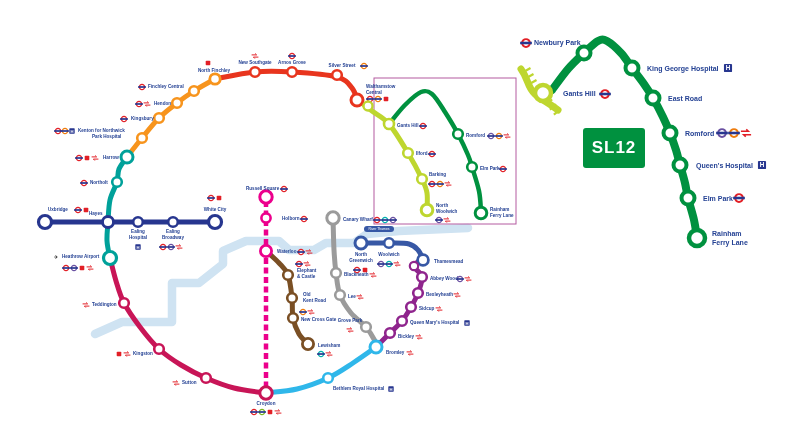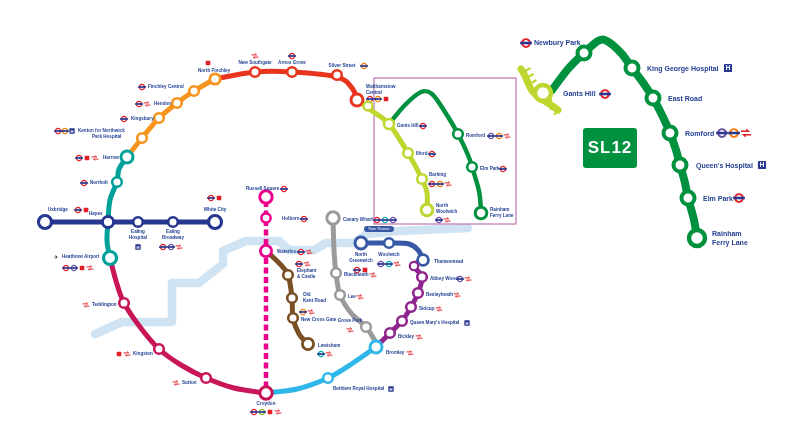--- a/index.html
+++ b/index.html
@@ -592,14 +592,14 @@
           <circle r="2.6" fill="#fff" stroke="#e21f26" stroke-width="1.3"></circle>
           <rect x="-3.9" y="-0.85" width="7.8" height="1.7" fill="#27368f"></rect>
         </g>
       </g>
       <g>
         <circle cx="697" cy="238" r="8" fill="#fff" stroke="#00913f" stroke-width="4.5"></circle>
         <text x="712" y="236" font-size="7" font-weight="bold" fill="#254294" text-anchor="start">Rainham</text>
         <text x="712" y="245" font-size="7" font-weight="bold" fill="#254294" text-anchor="start">Ferry Lane</text>
       </g>
     </svg>
-  <div id="sl12-badge" style="left: 583px; top: 128px; width: 54px; height: 40px; background: rgb(0, 145, 63); color: rgb(255, 255, 255);">SL12</div>
+  <div id="sl12-badge" style="left: 583px; top: 128px; width: 62px; height: 40px; background: rgb(0, 145, 63); color: rgb(255, 255, 255);">SL12</div>
 </div>
 
 </body></html>

